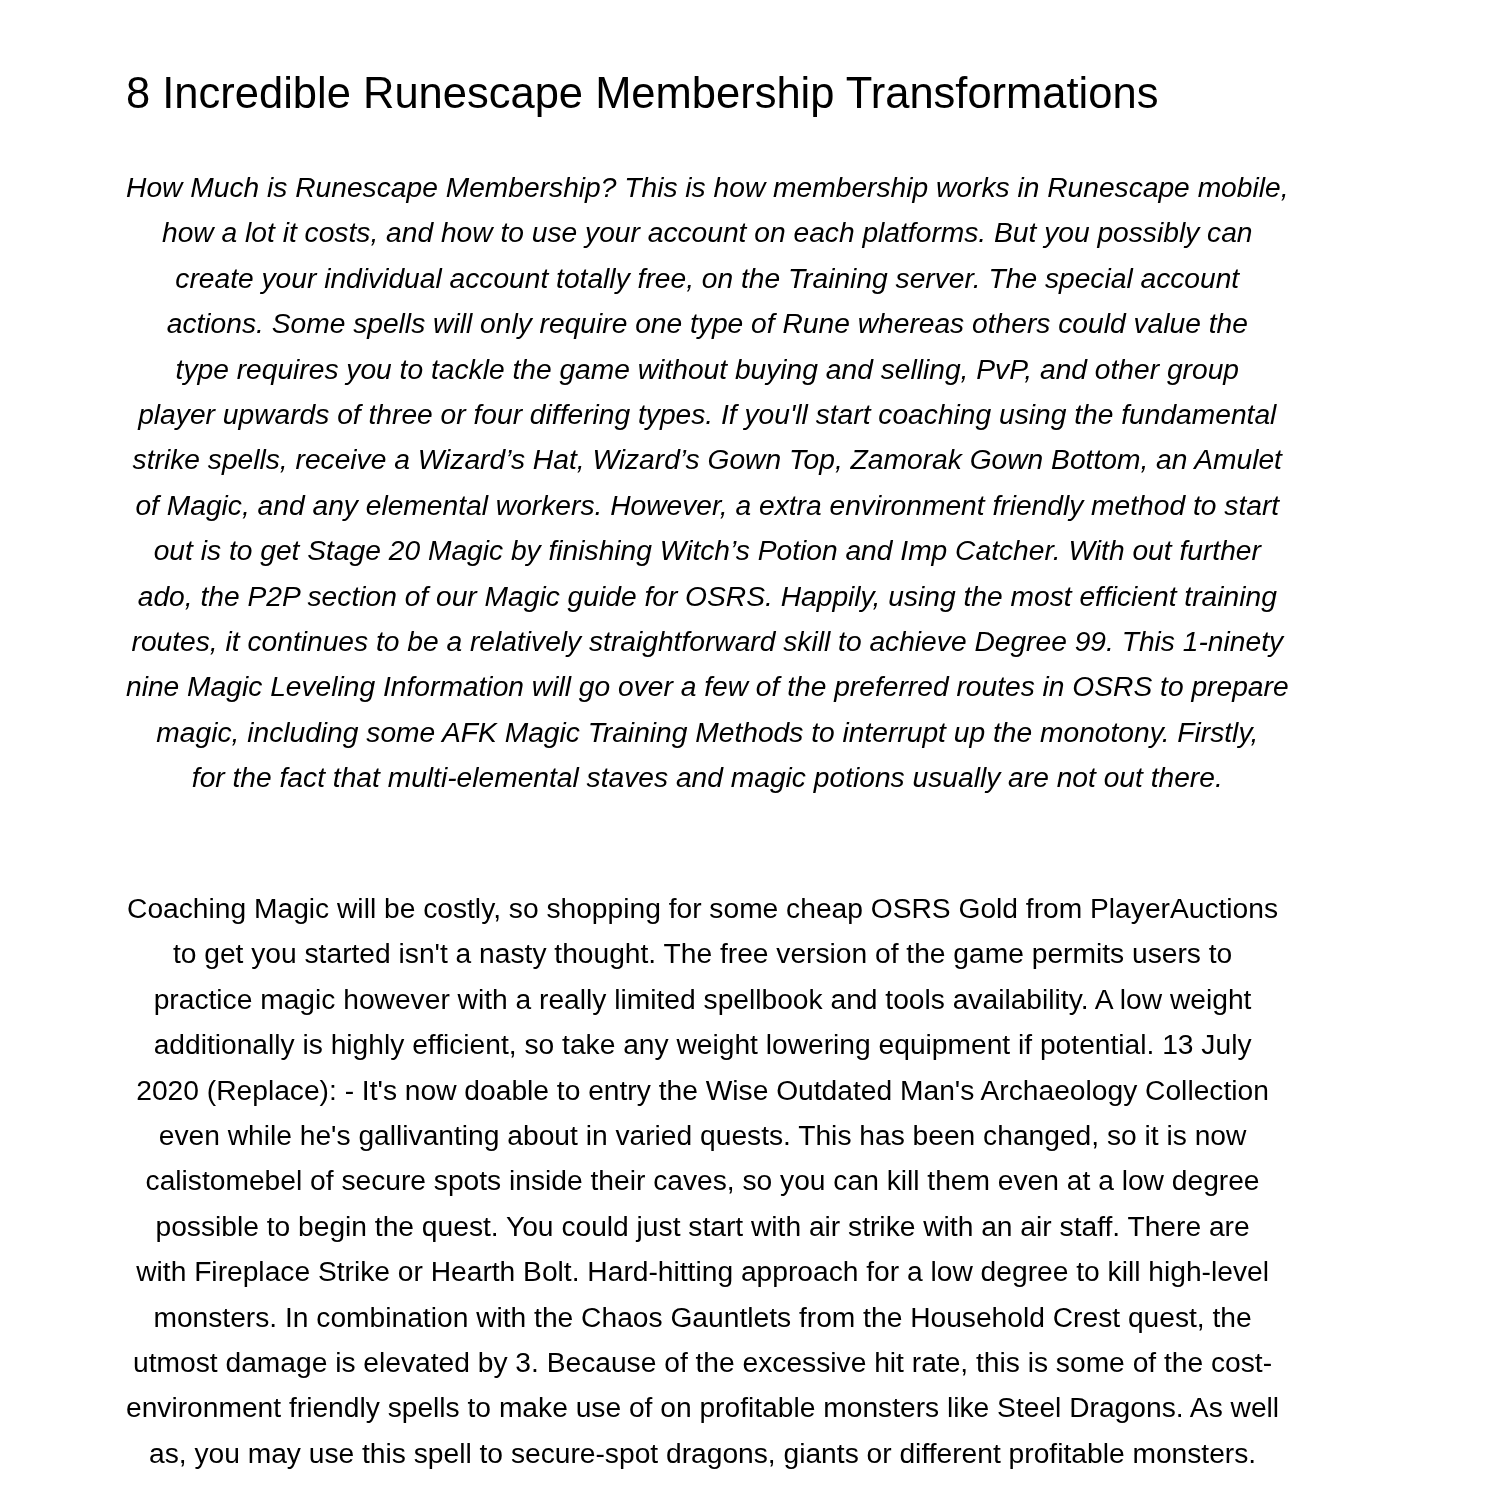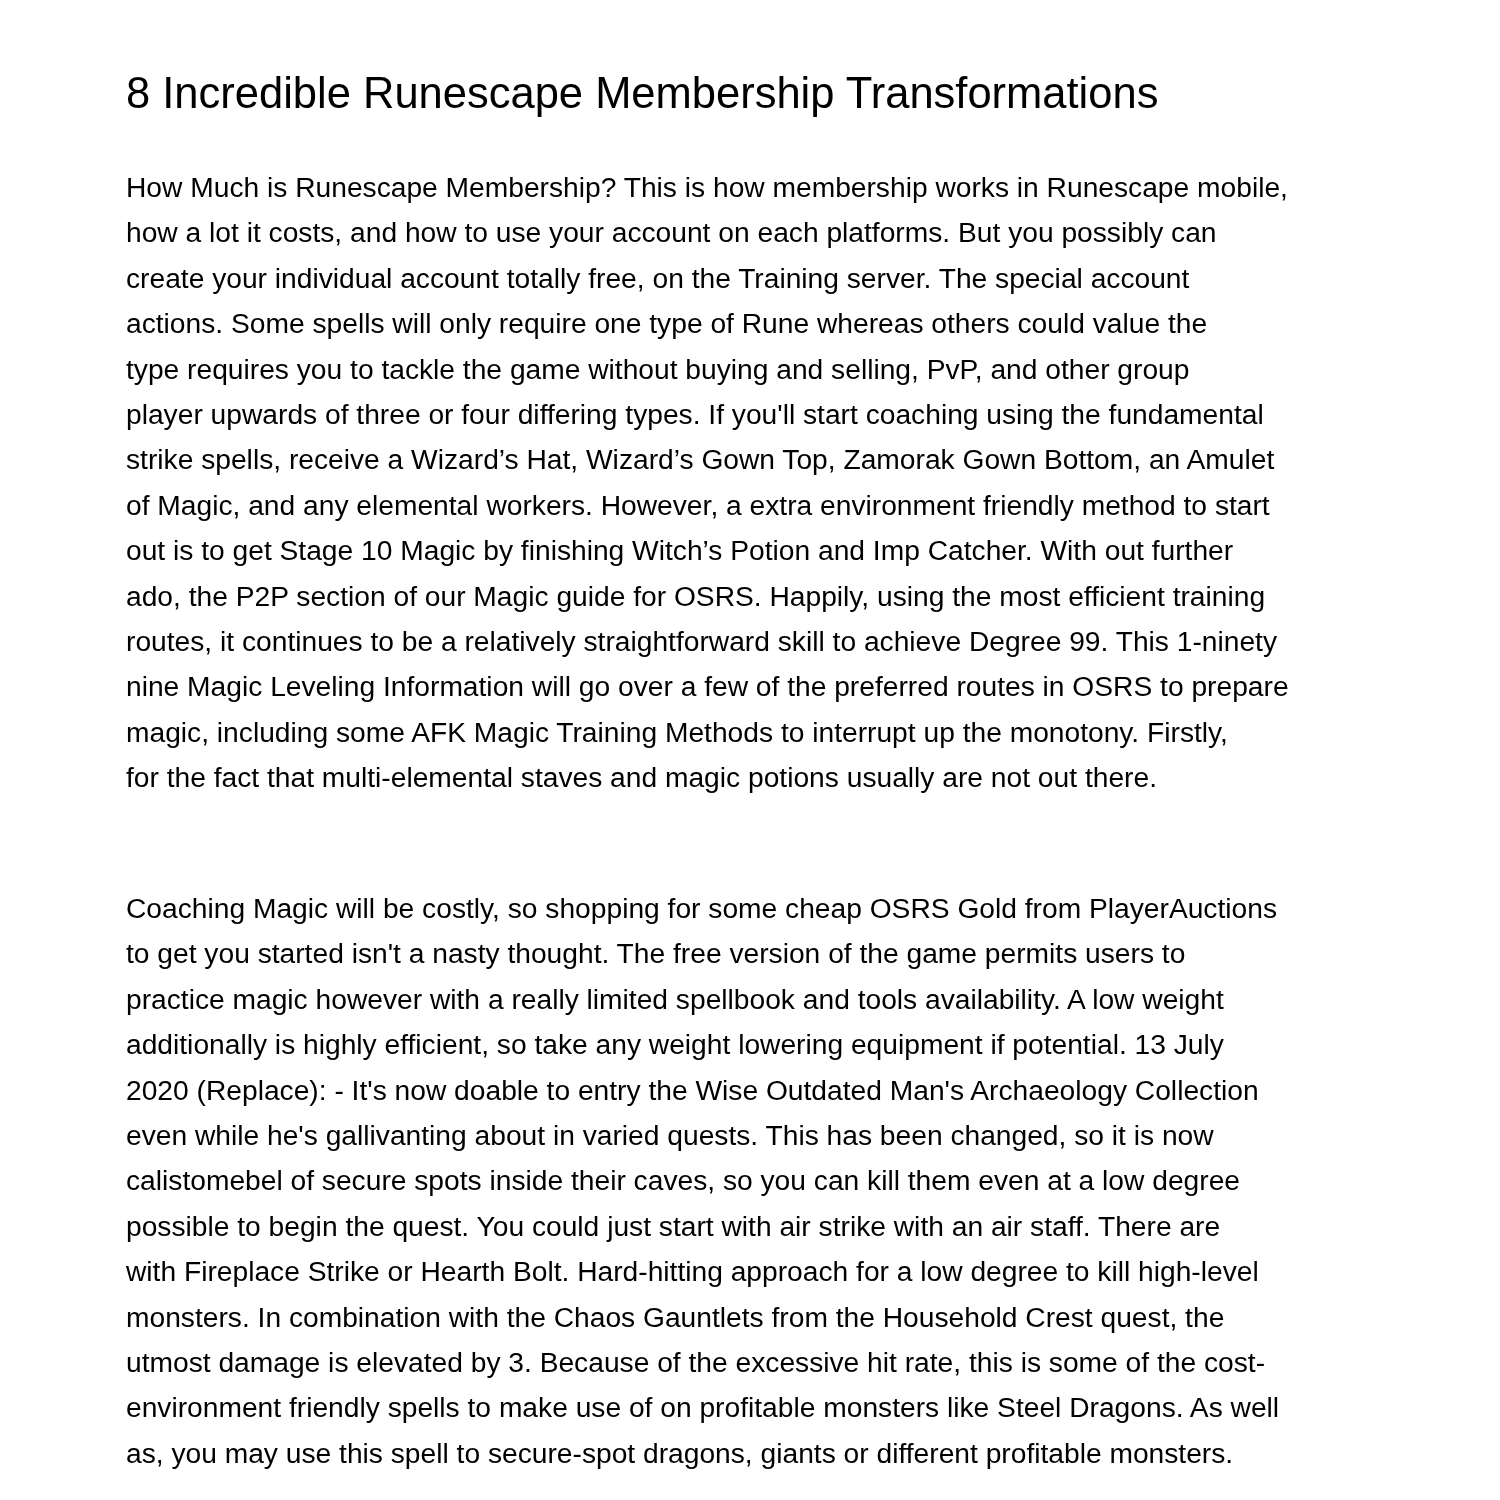--- a/index.html
+++ b/index.html
@@ -1,41 +1,41 @@
 <!DOCTYPE html>
 <html><head>
 <meta charset="utf-8">
 <style>
   html, body { margin: 0; padding: 0; background: #ffffff; }
   body { width: 1500px; height: 1500px; overflow: hidden; position: relative;
          font-family: "Liberation Sans", sans-serif; color: #000000; }
-  .page { position: absolute; left: 0; top: 0; width: 1500px; height: 1500px; background: #ffffff; }
+  .page { position: absolute; left: 0; top: 0; width: 1500px; height: 1500px; background: #ffffff; text-align: center; }
   .title { position: absolute; left: 126px; top: 66px; margin: 0;
            font-size: 43.5px; font-weight: normal; line-height: 54px; white-space: nowrap; }
   .para { position: absolute; left: 126px; margin: 0; padding: 0; }
   .line { display: block; font-size: 28.2px; line-height: 45.4px; white-space: nowrap; height: 45.4px; }
-  #p1 { top: 165px; }
+  #p1 { top: 165px; font-style: italic; }
   #p2 { top: 886px; }
 </style>
 </head>
 <body>
 
 <div class="page">
   <h1 class="title">8 Incredible Runescape Membership Transformations</h1>
 
   <div class="para" id="p1">
     <span class="line">How Much is Runescape Membership? This is how membership works in Runescape mobile,</span>
     <span class="line">how a lot it costs, and how to use your account on each platforms. But you possibly can</span>
     <span class="line">create your individual account totally free, on the Training server. The special account</span>
     <span class="line">actions. Some spells will only require one type of Rune whereas others could value the</span>
     <span class="line">type requires you to tackle the game without buying and selling, PvP, and other group</span>
     <span class="line">player upwards of three or four differing types. If you'll start coaching using the fundamental</span>
     <span class="line">strike spells, receive a Wizard’s Hat, Wizard’s Gown Top, Zamorak Gown Bottom, an Amulet</span>
     <span class="line">of Magic, and any elemental workers. However, a extra environment friendly method to start</span>
-    <span class="line">out is to get Stage 10 Magic by finishing Witch’s Potion and Imp Catcher. With out further</span>
+    <span class="line">out is to get Stage 20 Magic by finishing Witch’s Potion and Imp Catcher. With out further</span>
     <span class="line">ado, the P2P section of our Magic guide for OSRS. Happily, using the most efficient training</span>
     <span class="line">routes, it continues to be a relatively straightforward skill to achieve Degree 99. This 1-ninety</span>
     <span class="line">nine Magic Leveling Information will go over a few of the preferred routes in OSRS to prepare</span>
     <span class="line">magic, including some AFK Magic Training Methods to interrupt up the monotony. Firstly,</span>
     <span class="line">for the fact that multi-elemental staves and magic potions usually are not out there.</span>
   </div>
 
   <div class="para" id="p2">
     <span class="line">Coaching Magic will be costly, so shopping for some cheap OSRS Gold from PlayerAuctions</span>
     <span class="line">to get you started isn't a nasty thought. The free version of the game permits users to</span>

